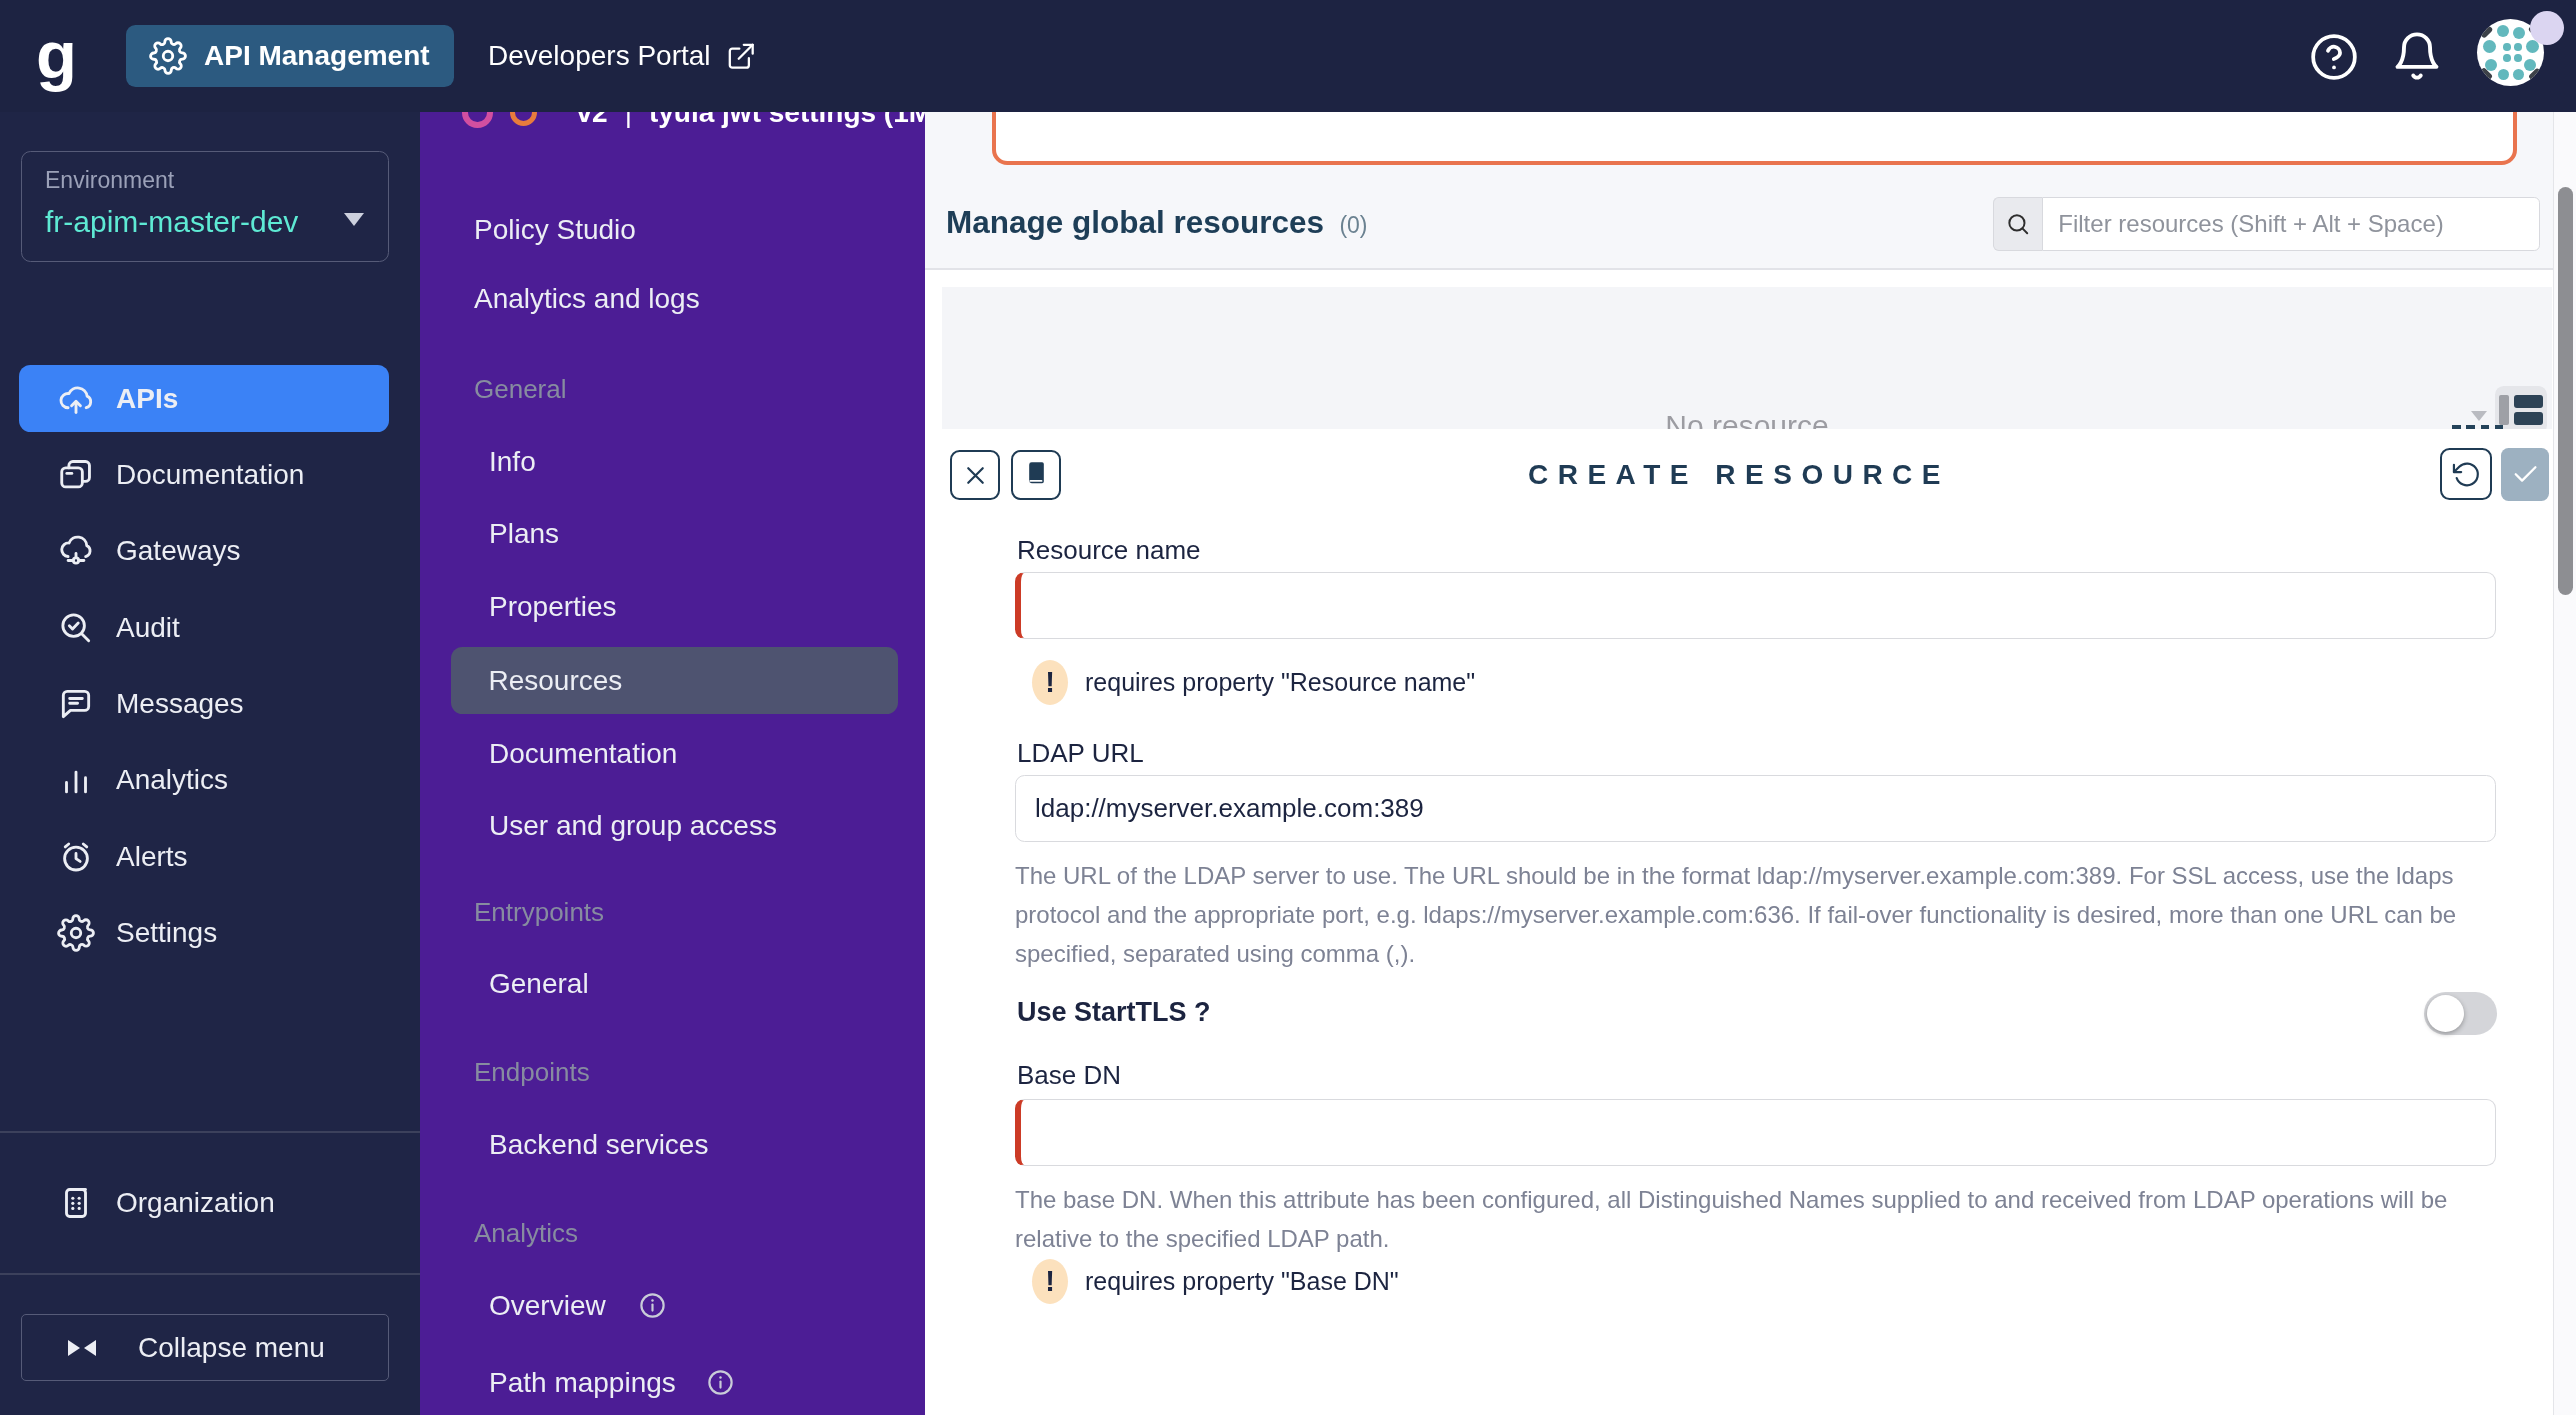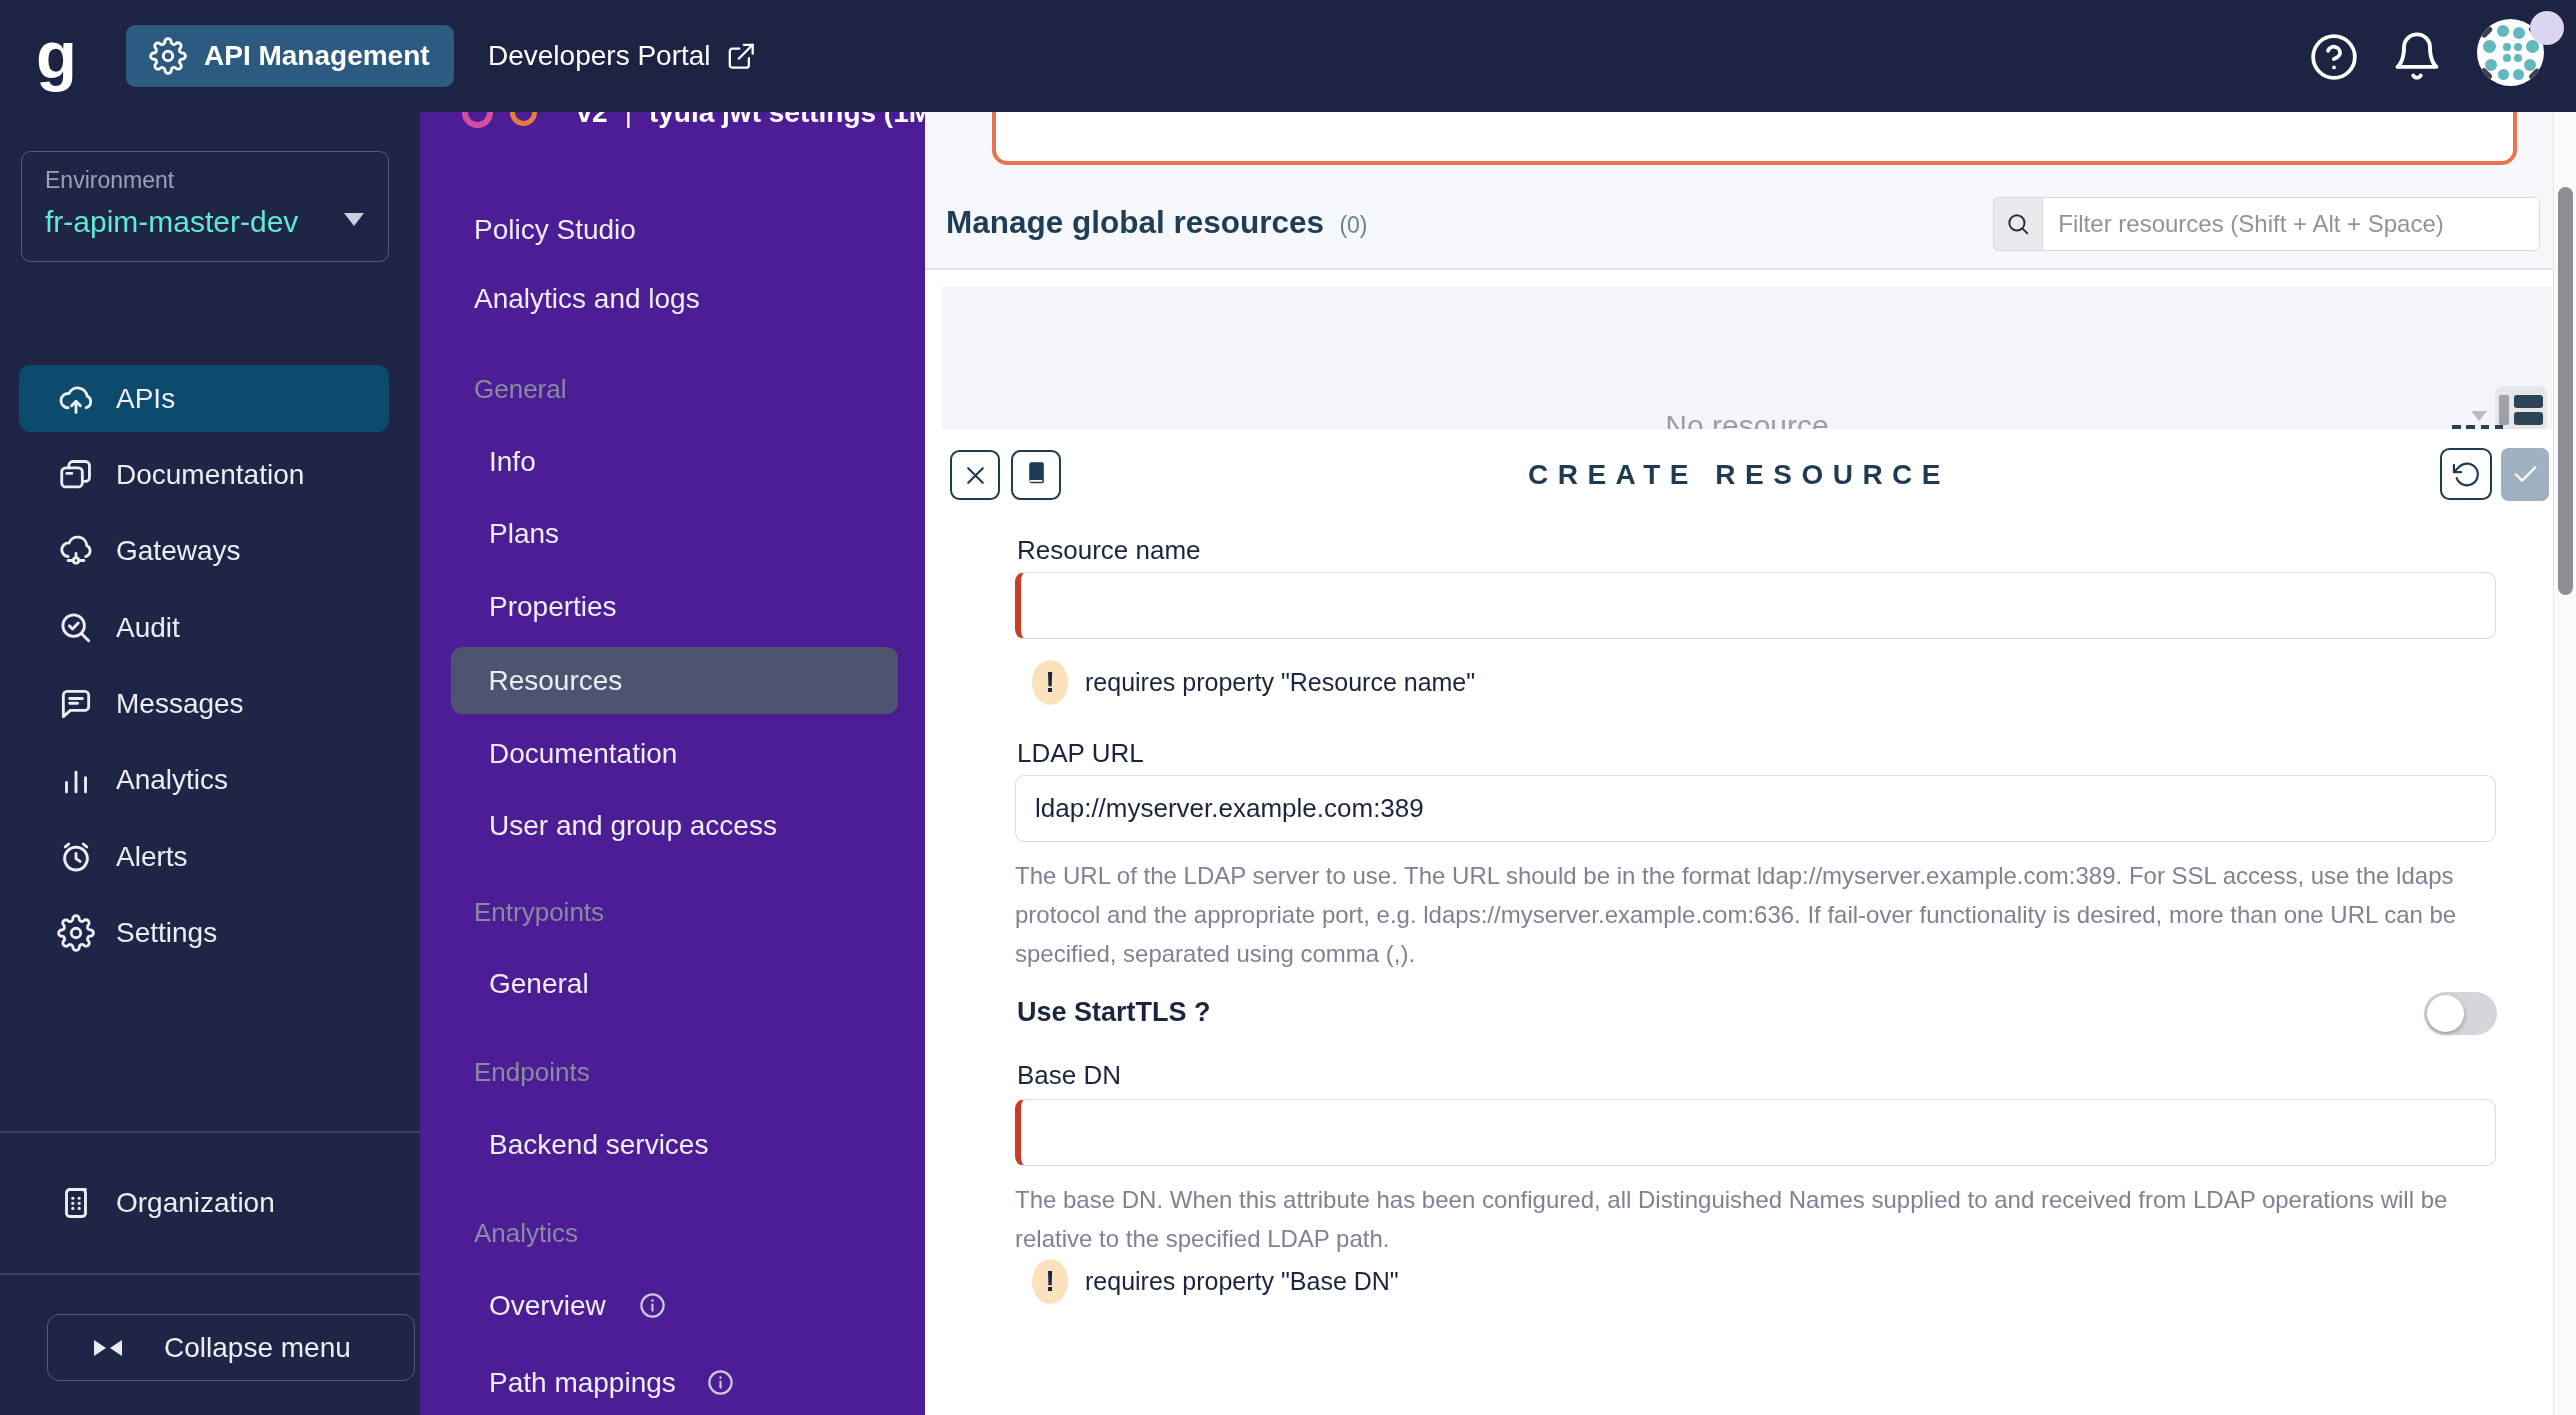--- a/index.html
+++ b/index.html
@@ -26,24 +26,24 @@
 
   
   #sidebar1 { left:0; top:112px; width:420px; height:1304px; background:#1f2546; color:#eceef4; }
   #env-box { position:absolute; left:21px; top:39px; width:368px; height:111px; border:1.9px solid #565b78; border-radius:9.5px; cursor:pointer; }
   #env-box .env-lbl { position:absolute; left:23px; top:15.3px; font-size:23px; color:#9ba1b8; }
   #env-box .env-val { position:absolute; left:23px; top:53px; font-size:30px; color:#5eead4; }
   .caret-down { position:absolute; width:0; height:0; border-left:10.5px solid transparent; border-right:10.5px solid transparent; border-top:13.4px solid #ccd0dd; }
   .s1-item { position:absolute; left:0; width:420px; height:67px; display:flex; align-items:center; cursor:pointer; }
   .s1-item .iw { position:absolute; left:57px; width:38px; height:38px; color:#eceef4; }
   .s1-item .tl { position:absolute; left:116px; font-size:28px; color:#eceef4; }
-  .s1-sel { left:19px !important; width:370px !important; background:#0c4a6e; border-radius:11.4px; }
+  .s1-sel { left:19px !important; width:370px !important; background:#3b82f6; border-radius:11.4px;font-weight:bold; }
   .s1-sel .iw { left:38px; } .s1-sel .tl { left:97px; }
   .s1-div { position:absolute; left:0; width:420px; height:1.9px; background:#3c415c; }
-  #collapse-btn { position:absolute; left:21px; top:1202px; width:368px; height:67px; border:1.9px solid #565b78; border-radius:12px; display:flex; align-items:center; cursor:pointer;margin-left:26px; }
+  #collapse-btn { position:absolute; left:21px; top:1202px; width:368px; height:67px; border:1.9px solid #565b78; border-radius:5px; display:flex; align-items:center; cursor:pointer; }
   .tri-r { width:0;height:0;border-top:8.6px solid transparent;border-bottom:8.6px solid transparent;border-left:12.4px solid #eceef4; }
   .tri-l { width:0;height:0;border-top:8.6px solid transparent;border-bottom:8.6px solid transparent;border-right:12.4px solid #eceef4; }
 
   
   #sidebar2 { left:420px; top:112px; width:506px; height:1304px; background:#4c1d95; color:#eceef4; }
   #s2-cliphead { position:absolute; left:0; top:0; width:506px; height:23px; overflow:hidden; }
   #s2-cliphead .row { position:absolute; top:-15.3px; left:0; display:flex; align-items:center; gap:17px; }
   .ring { width:30.5px; height:30.5px; border-radius:50%; border:6.7px solid #d24fa0; }
   .ring.or { width:27px; height:27px; border:5.7px solid #e87c3c; }
   .s2-item { position:absolute; left:0; width:506px; height:61px; display:flex; align-items:center; cursor:pointer; }

